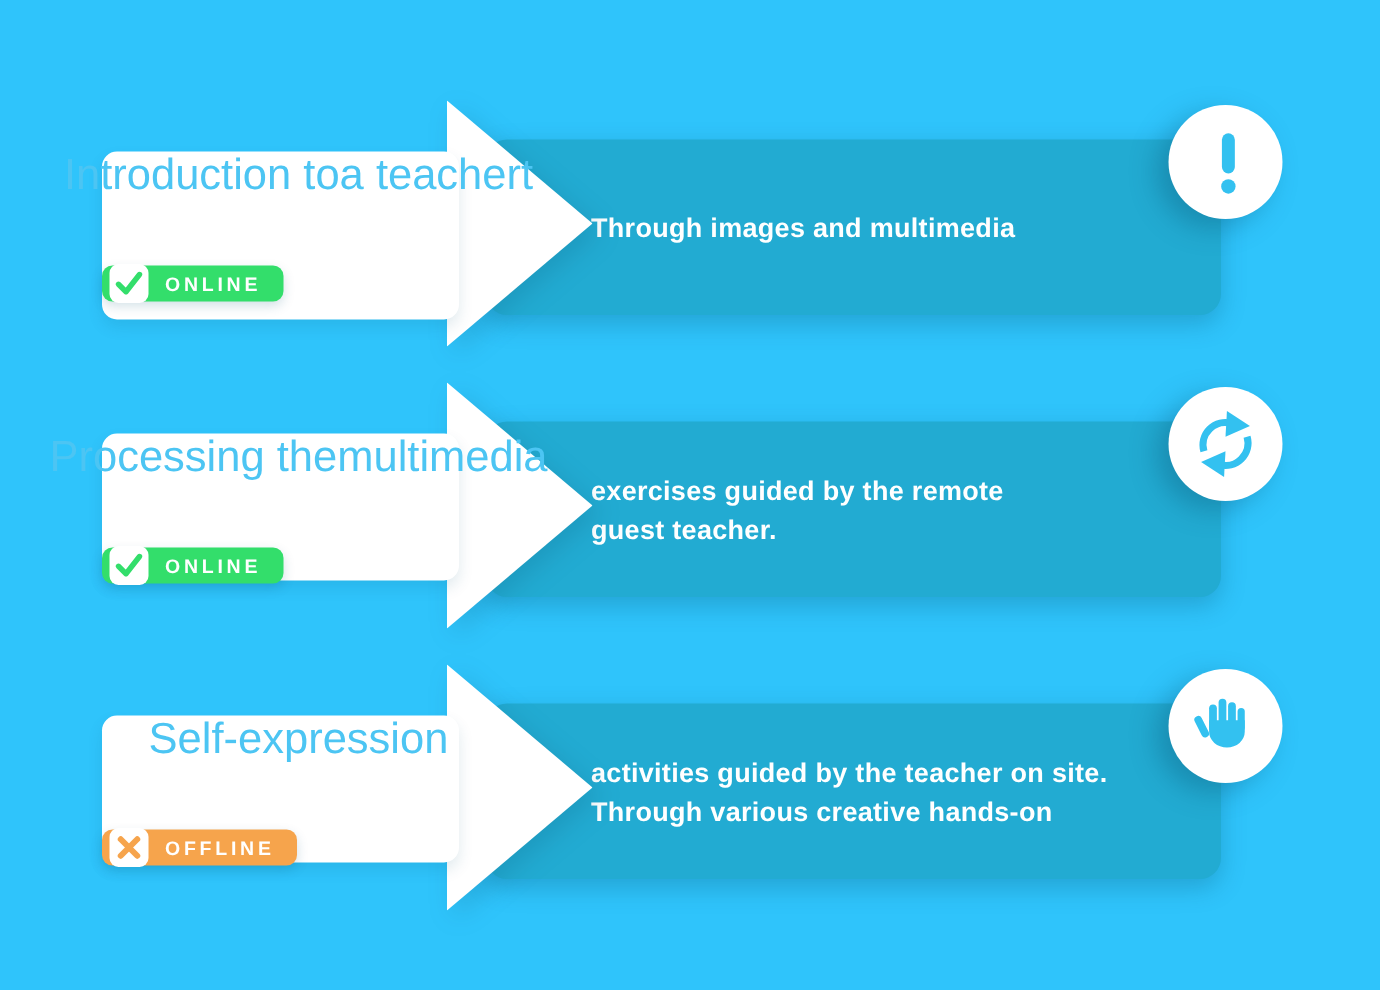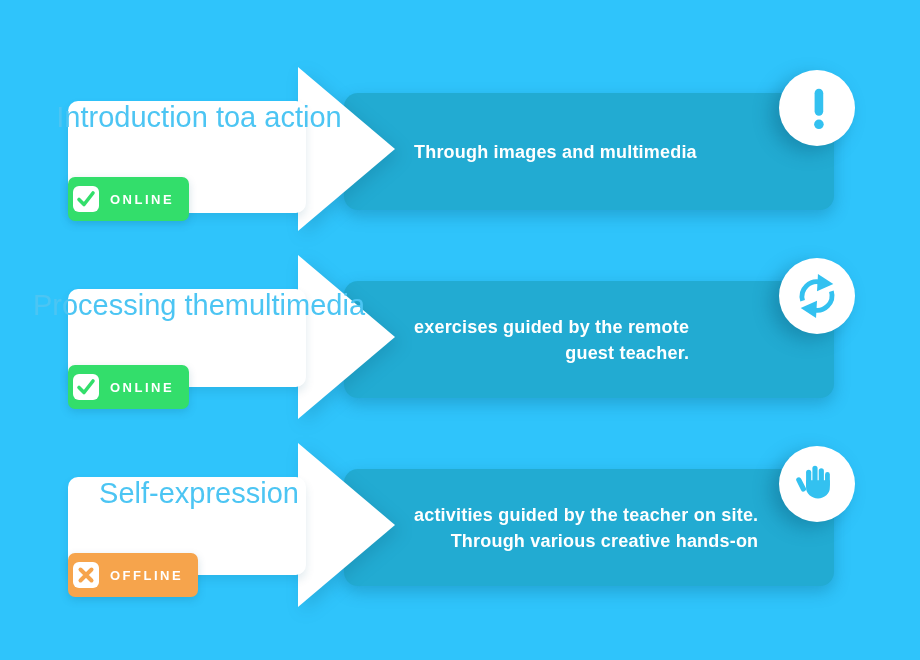--- a/index.html
+++ b/index.html
@@ -8,24 +8,24 @@
     background:var(--background,#2FC4FB);
     font-family:"Liberation Sans",sans-serif;
   }
   .row{position:absolute;left:0;width:920px;height:200px;}
   .row-1{top:67px;}
   .row-2{top:255px;}
   .row-3{top:443px;}
 
   
   .panel-right{
-    position:absolute;left:344px;top:26px;width:490px;height:117px;
+    position:absolute;left:324px;top:26px;width:490px;height:117px;
     background:var(--panel-teal,#22ABD2);border-radius:14px;
     box-shadow:0 6px 16px rgba(8,84,116,.28);
-    display:flex;align-items:center;text-align:right;
+    display:flex;align-items:center;
   }
   .desc{margin:0;padding:0 84px 0 70px;}
   .desc-line{
     display:block;white-space:nowrap;color:var(--white,#fff);
     font-size:18px;font-weight:700;line-height:26px;letter-spacing:.2px;
   }
 
   
   .arrow{
     position:absolute;left:298px;top:0;width:97px;height:164px;
@@ -45,21 +45,21 @@
     display:flex;flex-direction:row;justify-content:center;
   }
   .row-1 .title{height:90px;}
   .title-line{
     display:block;white-space:nowrap;color:var(--title-blue,#4CC5F3);
     font-size:29px;font-weight:300;line-height:33px;
   }
 
   
   .badge{
-    position:absolute;left:68px;top:110px;height:44px;border-radius:7px;
+    position:absolute;left:68px;top:110px;height:24px;border-radius:7px;
     display:flex;align-items:center;padding:0 15px 0 5px;
     box-shadow:0 3px 8px rgba(8,84,116,.18);
   }
   .badge-online{background:var(--online-green,#33DE6B);}
   .badge-offline{background:var(--offline-orange,#F6A44C);}
   .glyph-box{
     width:26px;height:26px;background:var(--white,#fff);border-radius:6px;
     display:flex;align-items:center;justify-content:center;flex:0 0 auto;
   }
   .badge-online .glyph-box{color:var(--online-green,#33DE6B);}
@@ -89,21 +89,21 @@
       <p class="desc">
         <span class="desc-line">Through images and multimedia</span>
       </p>
     </div>
     <svg class="arrow" viewBox="0 0 97 164" aria-hidden="true">
       <polygon points="0,0 97,82 0,164"></polygon>
     </svg>
     <div class="panel-left">
       <div class="title">
         <span class="title-line">Introduction to</span>
-        <span class="title-line">a action</span>
+        <span class="title-line">a teachert</span>
       </div>
     </div>
     <div class="badge badge-online">
       <span class="glyph-box">
         <svg width="22" height="22" viewBox="0 0 22 22" aria-hidden="true">
           <polyline points="4,11.5 9,16.5 18,5" fill="none" stroke="currentColor" stroke-width="3.6" stroke-linecap="round" stroke-linejoin="round"></polyline>
         </svg>
       </span>
       <span class="badge-label">ONLINE</span>
     </div>

